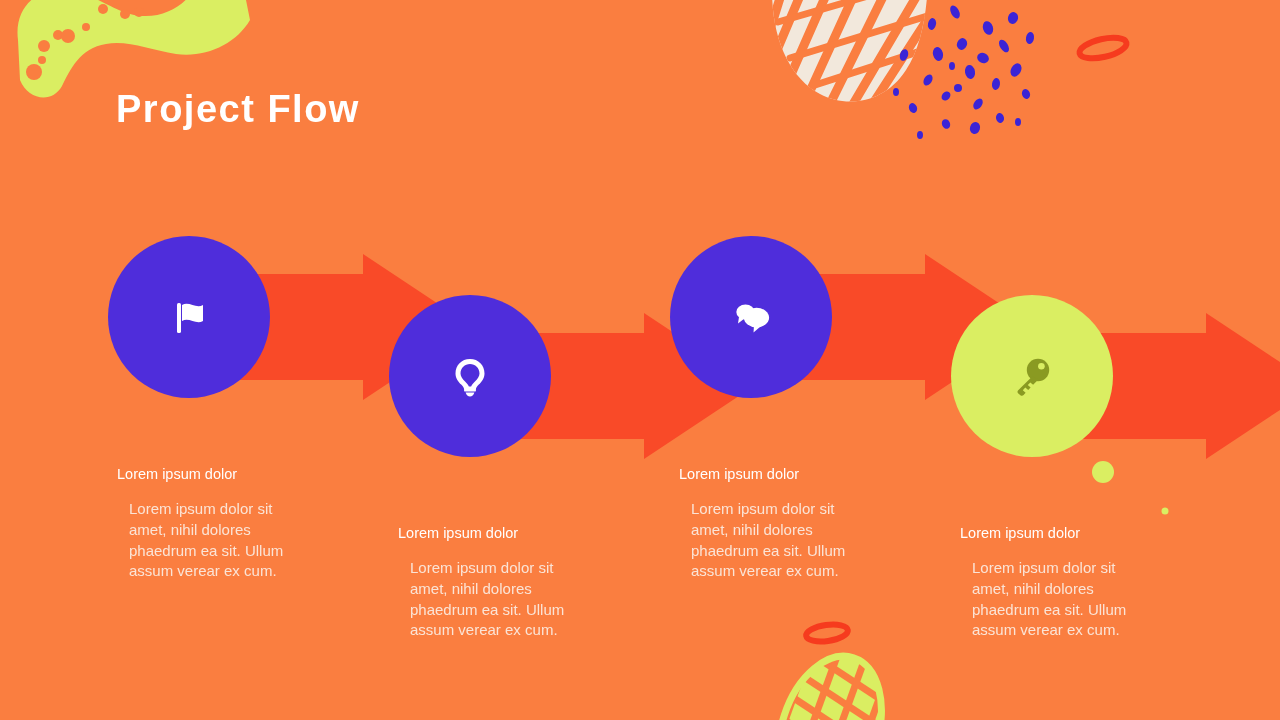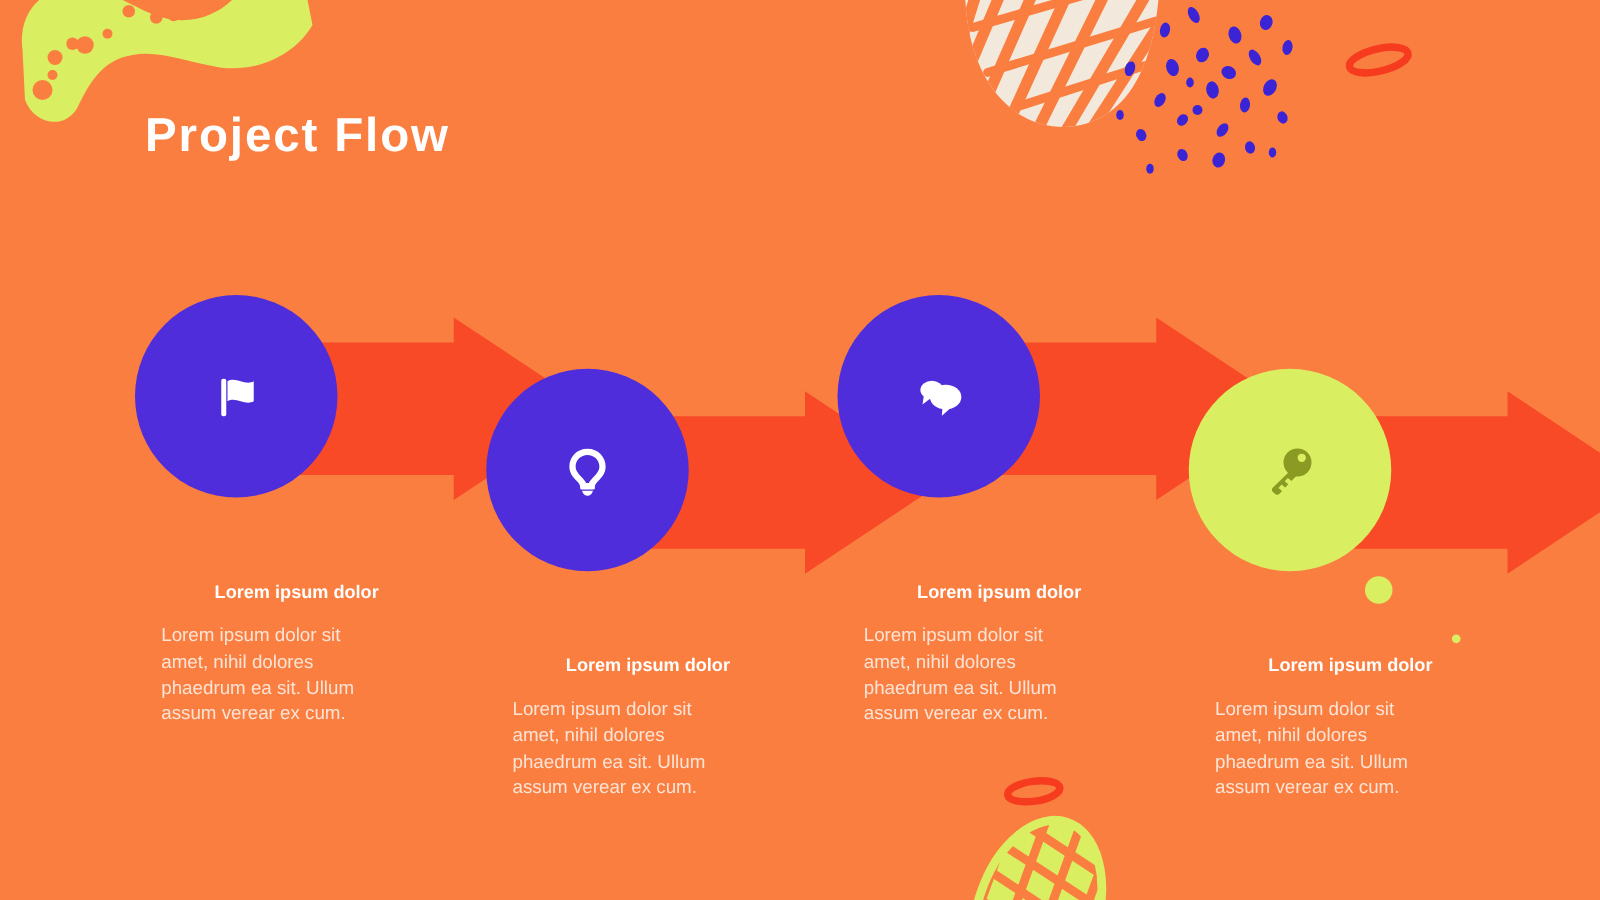--- a/index.html
+++ b/index.html
@@ -71,26 +71,25 @@
   }
   .circle-purple { background: #4F2DDB; }
   .circle-lime   { background: #DAEE62; }
 
   .step-text {
     position: absolute;
     width: 200px;
   }
   .step-heading {
     font-size: 14.5px;
-    font-weight: bold;
+    font-weight: normal;
     color: #FFFFFF;
     margin: 0 0 16px 0;
     line-height: 1.2;
     white-space: nowrap;
-    text-align: right;
   }
   .step-body {
     font-size: 15px;
     color: #FBE4D6;
     line-height: 1.38;
     margin: 12px;
   }
 </style>
 </head>
 <body>

